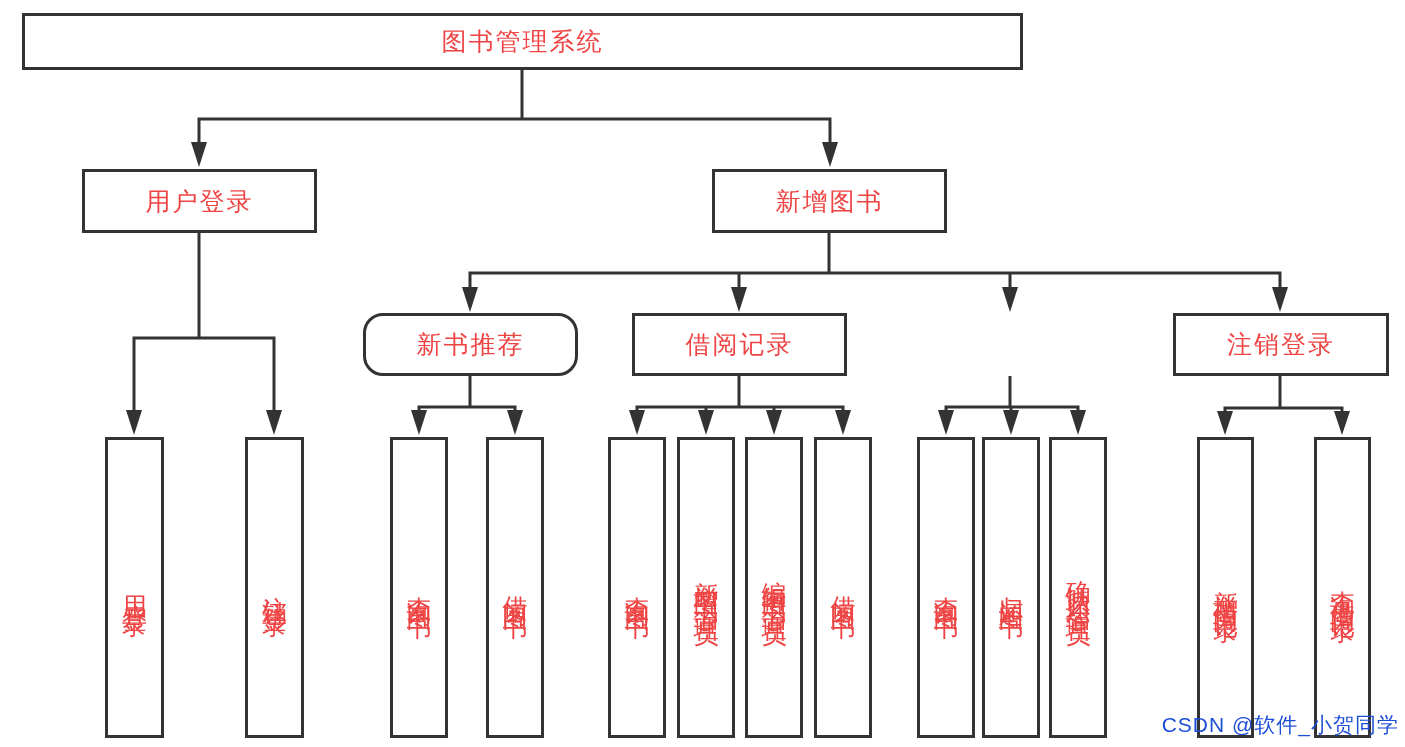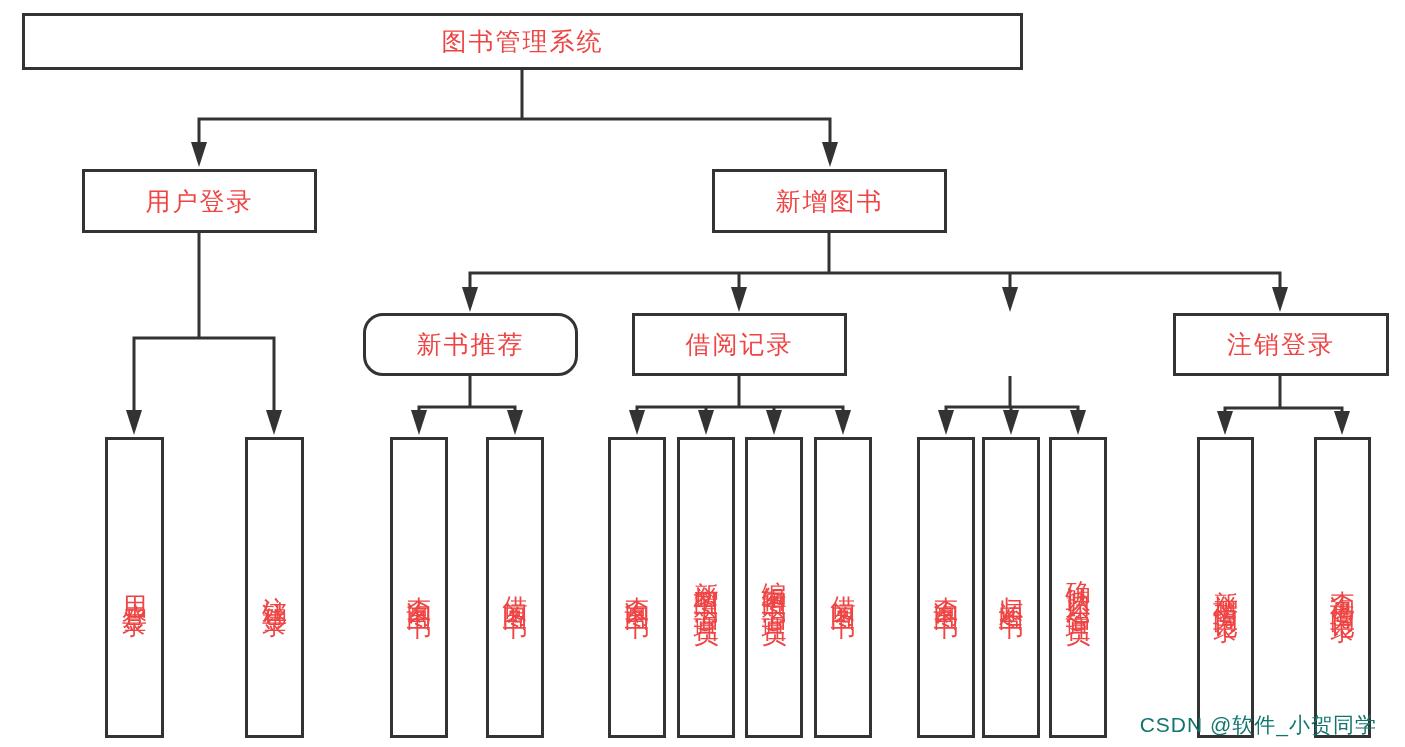--- a/index.html
+++ b/index.html
@@ -47,23 +47,23 @@
   #n-l-add-book{left:677px;width:58px;}
   #n-l-edit-book{left:745px;width:58px;}
   #n-l-borrow-2{left:814px;width:58px;}
   #n-l-query-3{left:917px;width:58px;}
   #n-l-return{left:982px;width:58px;}
   #n-l-confirm{left:1049px;width:58px;}
   #n-l-add-record{left:1197px;width:57px;}
   #n-l-query-record{left:1314px;width:57px;}
   #watermark{
     position:absolute;
-    right:28px;top:711px;
+    right:6px;top:711px;
     font-size:21px;
-    color:#0f766e;
+    color:#1d4ed8;
     letter-spacing:1px;
     white-space:nowrap;
     z-index:5;
   }
 </style>
 </head>
 <body>
 
 <div id="canvas">
 

